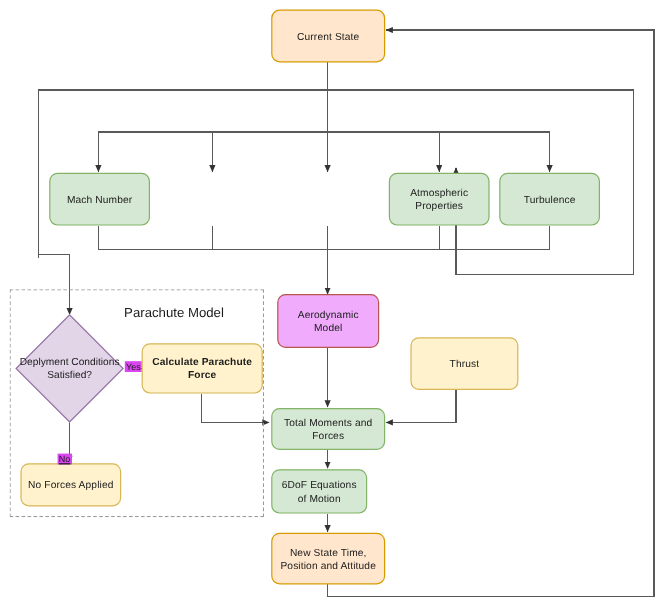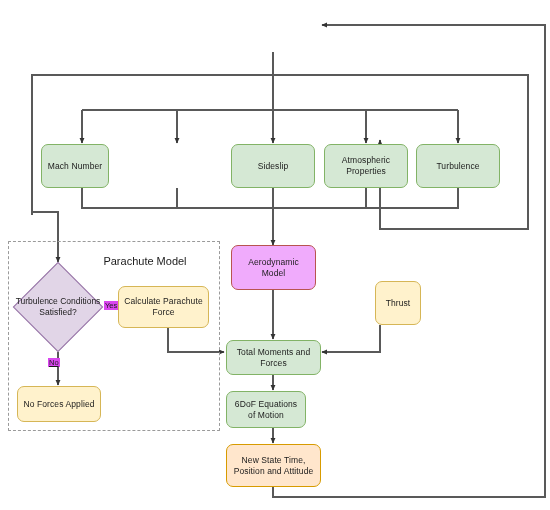--- a/index.html
+++ b/index.html
@@ -133,46 +133,46 @@
 
       <path d="M273,428 L273,443" marker-end="url(#arrow)"></path>
 
       <path d="M273,487 L273,497 L545,497 L545,25 L322,25" marker-end="url(#arrow)"></path>
     </g>
   </svg>
 
   <div class="group-box" style="left:8px; top:241px; width:212px; height:190px;"></div>
   <div class="group-title" style="left:90px; top:255px; width:110px;">Parachute Model</div>
 
+  <div class="node n-orange" style="left:226px; top:8px; width:95px; height:44px;">Current State</div>
 
-  <div class="node n-green" style="left:41px; top:144px; width:68px; height:44px;">Mach Number</div>
+  <div class="node n-green" style="left:41px; top:144px; width:84px; height:44px;">Mach Number</div>
 
 
-  <div class="node n-green" style="left:231px; top:144px; width:84px; height:44px;">Sideslip</div>
 
   <div class="node n-green" style="left:416px; top:144px; width:84px; height:44px;">Turbulence</div>
 
   <div class="node n-green" style="left:324px; top:144px; width:84px; height:44px;">Atmospheric Properties</div>
 
   <div class="node n-pink" style="left:231px; top:245px; width:85px; height:45px;">Aerodynamic Model</div>
 
-  <div class="node n-yellow" style="left:375px; top:281px; width:46px; height:44px;">Thrust</div>
+  <div class="node n-yellow" style="left:342px; top:281px; width:90px; height:44px;">Thrust</div>
 
   <div class="diamond-wrap" style="left:26px; top:275px; width:64px; height:64px;">
     <div class="diamond-shape"></div>
-    <div class="diamond-label" style="left:-26px; top:0; width:116px;">Turbulence Conditions Satisfied?</div>
+    <div class="diamond-label" style="left:-26px; top:0; width:116px;">Deplyment Conditions Satisfied?</div>
   </div>
 
-  <div class="node n-yellow" style="left:118px; top:286px; width:91px; height:42px;">Calculate Parachute Force</div>
+  <div class="node n-yellow" style="left:118px; top:286px; width:101px; height:42px;font-weight:bold;">Calculate Parachute Force</div>
 
   <div class="node n-green" style="left:226px; top:340px; width:95px; height:35px;">Total Moments and Forces</div>
 
   <div class="node n-yellow" style="left:17px; top:386px; width:84px; height:36px;">No Forces Applied</div>
 
   <div class="node n-green" style="left:226px; top:391px; width:80px; height:37px;">6DoF Equations of Motion</div>
 
   <div class="node n-orange" style="left:226px; top:444px; width:95px; height:43px;">New State Time, Position and Attitude</div>
 
   <div class="edge-label" style="left:104px; top:301px;">Yes</div>
 
-  <div class="edge-label" style="left:48px; top:358px;text-decoration:underline;">No</div>
+  <div class="edge-label" style="left:48px; top:378px;text-decoration:underline;">No</div>
 
 </div>
 
 </body></html>

